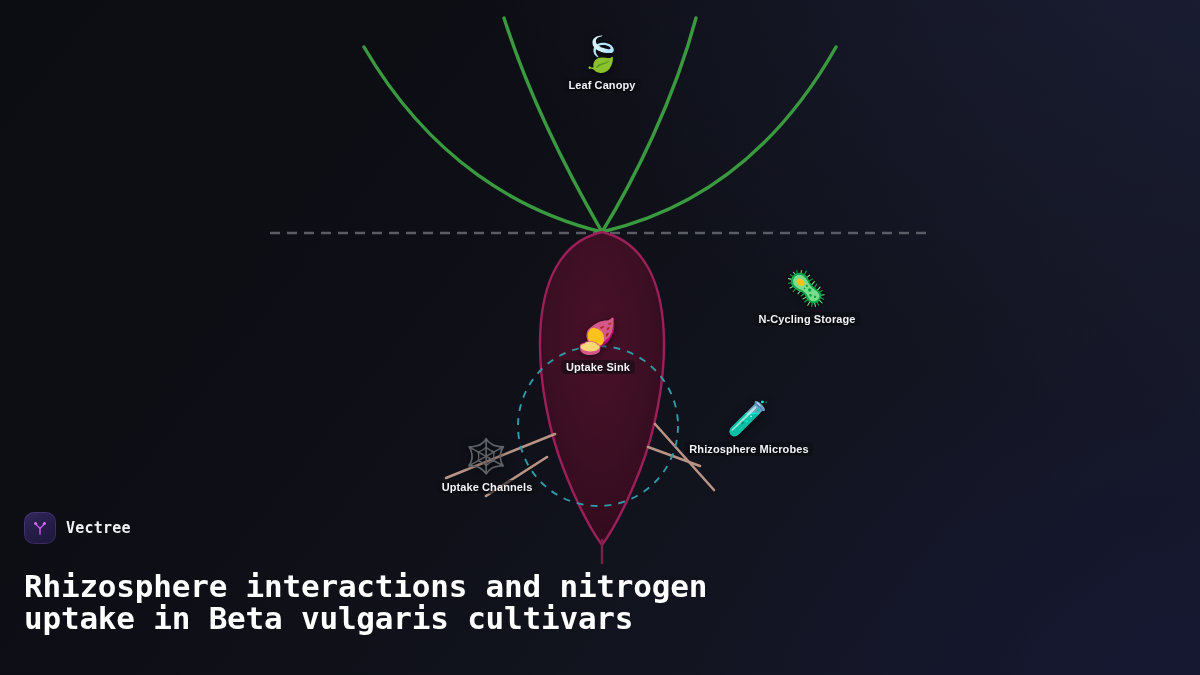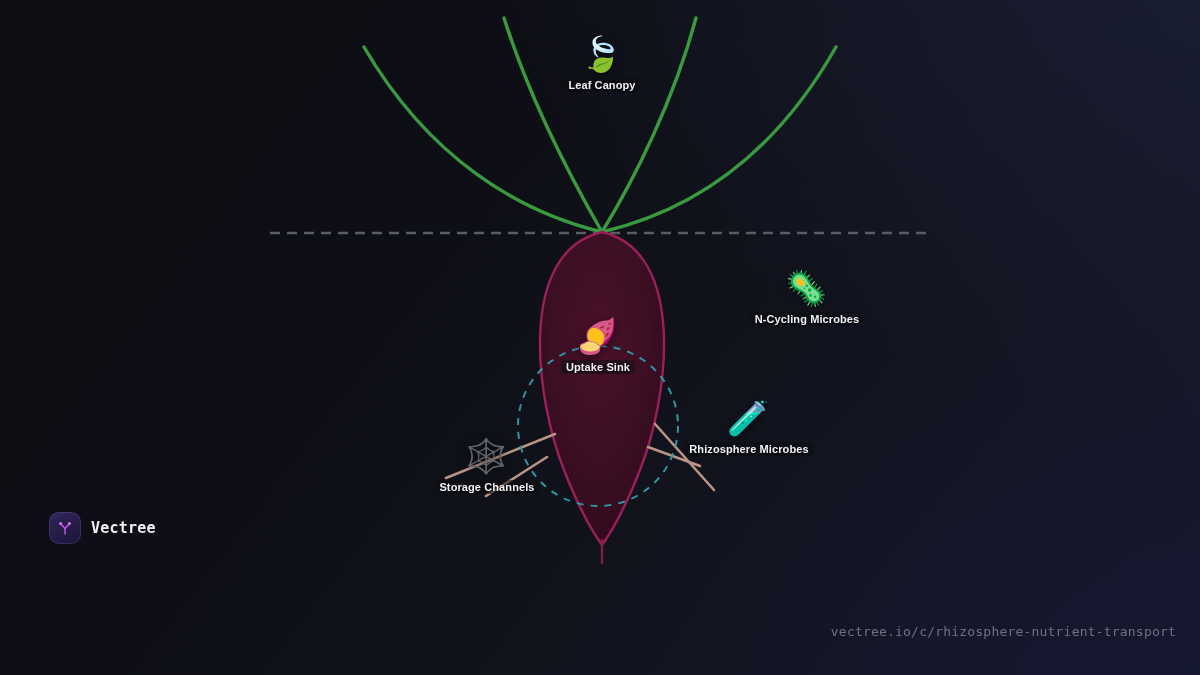--- a/index.html
+++ b/index.html
@@ -62,21 +62,20 @@
   }
 
   
   #brand {
     position: absolute;
     left: 24px;
     top: 512px;
     display: flex;
     align-items: center;
     gap: 10px;
-    margin-left: 25px;
   }
   #brand-mark {
     width: 32px;
     height: 32px;
     border-radius: 10px;
     background: linear-gradient(150deg, #33275c 0%, #241c47 55%, #1b1738 100%);
     box-shadow: inset 0 0 0 1px rgba(150,110,220,.22);
     display: flex;
     align-items: center;
     justify-content: center;
@@ -149,47 +148,47 @@
     <circle cx="598" cy="426" r="80" fill="none" stroke="#2f9aa8" stroke-width="1.9" stroke-dasharray="7 7"></circle>
   </svg>
 
   <div id="nodes-layer">
       <div class="node" style="left: 602px; top: 34px;">
         <div class="node-icon">🍃</div>
         <div class="node-label">Leaf Canopy</div>
       </div>
       <div class="node" style="left: 807px; top: 268px;">
         <div class="node-icon">🦠</div>
-        <div class="node-label">N-Cycling Microbes</div>
+        <div class="node-label">N-Cycling Storage</div>
       </div>
       <div class="node" style="left: 598px; top: 316px;">
         <div class="node-icon">🍠</div>
         <div class="node-label">Uptake Sink</div>
       </div>
       <div class="node" style="left: 749px; top: 398px;">
         <div class="node-icon">🧪</div>
         <div class="node-label">Rhizosphere Microbes</div>
       </div>
       <div class="node" style="left: 487px; top: 436px;">
         <div class="node-icon">🕸️</div>
-        <div class="node-label">Storage Channels</div>
+        <div class="node-label">Uptake Channels</div>
       </div>
     </div>
 
   <div id="brand">
     <div id="brand-mark">
       <svg width="20" height="20" viewBox="0 0 20 20" xmlns="http://www.w3.org/2000/svg">
         <g stroke="#c056e8" stroke-width="1.5" stroke-linecap="round" fill="none">
           <path d="M10 16 L10 10"></path>
           <path d="M10 10.5 L6 6.2"></path>
           <path d="M10 10.5 L14 6.2"></path>
         </g>
         <circle cx="5.6" cy="5.4" r="1.5" fill="#d86ef5"></circle>
         <circle cx="14.4" cy="5.4" r="1.5" fill="#d86ef5"></circle>
       </svg>
     </div>
     <div id="brand-name">Vectree</div>
   </div>
 
+  <h1 id="headline">Rhizosphere interactions and nitrogen uptake in Beta vulgaris cultivars</h1>
 
-  <div id="url">vectree.io/c/rhizosphere-nutrient-transport</div>
 
 </div>
 
 </body></html>

